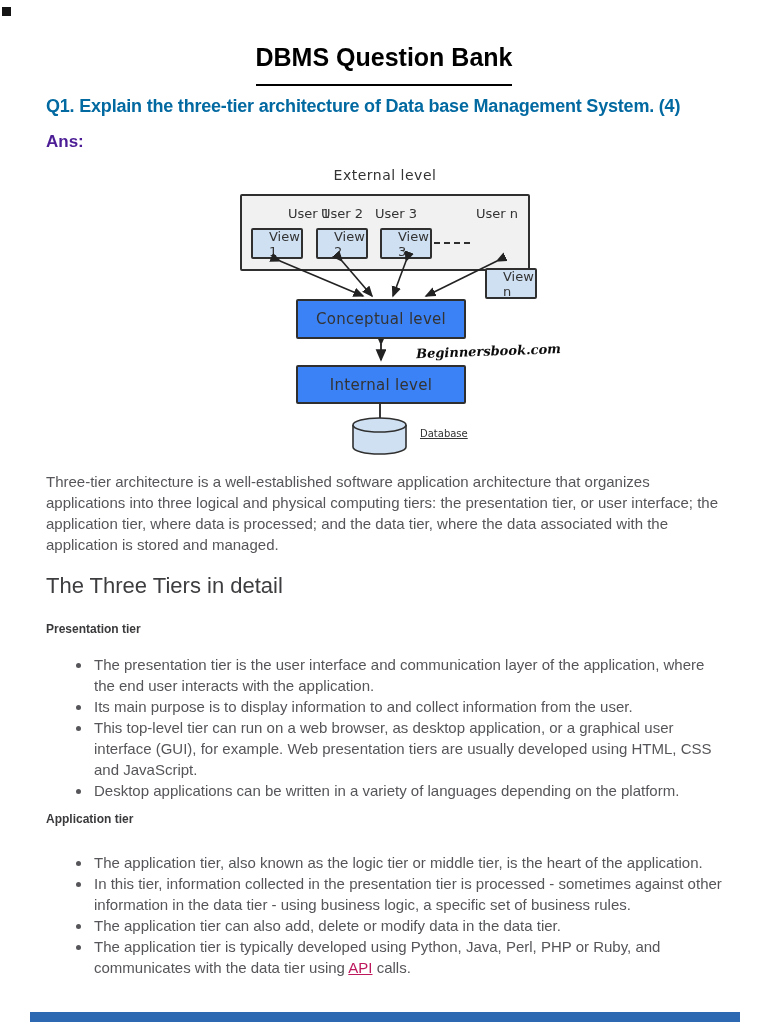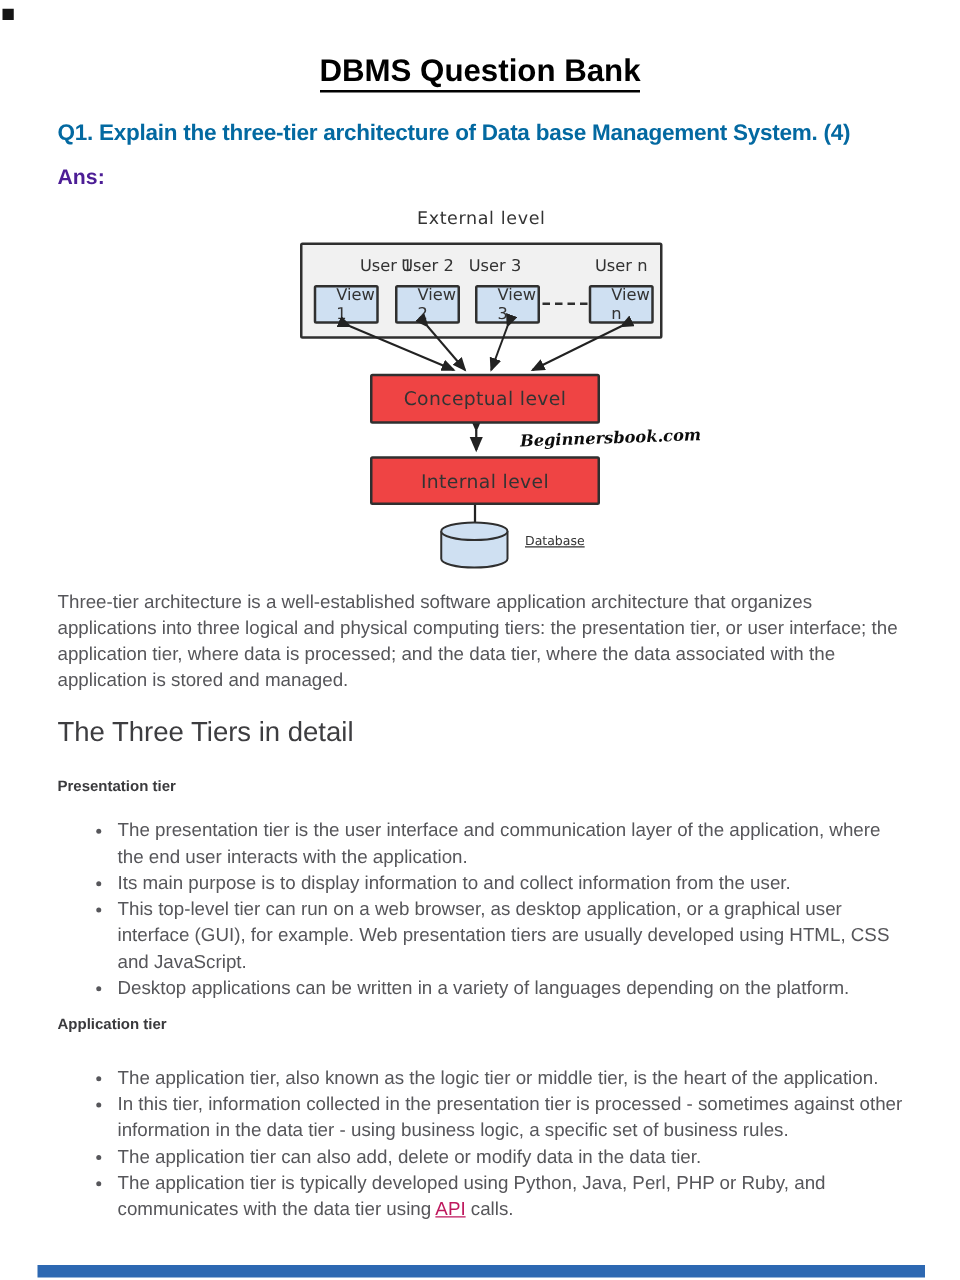--- a/index.html
+++ b/index.html
@@ -3,39 +3,39 @@
 <meta charset="utf-8">
 <style>
   * { margin:0; padding:0; box-sizing:border-box; }
   html,body { width:768px; height:1024px; background:#ffffff; overflow:hidden; }
   body { font-family:"Liberation Sans", sans-serif; position:relative; }
   .page { padding:0 46px; position:relative; }
 
   .corner-mark { position:absolute; left:2px; top:7px; width:9px; height:9px; background:#151515; }
 
   h1.doc-title { margin-top:42px; text-align:center; font-size:25px; line-height:31px; color:#000; font-weight:bold; }
-  h1.doc-title span { border-bottom:2.5px solid #000; padding-bottom:1px; }
+  h1.doc-title span { border-bottom:2.5px solid #000; padding-bottom:13px; }
 
   .question { margin-top:22px; font-size:18px; line-height:22px; font-weight:bold; color:#0369a1; letter-spacing:-0.2px; }
   .answer-label { margin-top:15px; font-size:17px; line-height:20px; font-weight:bold; color:#4c1d95; }
 
   
   .diagram-wrap { position:relative; height:300px; margin-top:10px; }
   .diagram { position:absolute; left:178px; top:0; width:324px; height:300px;
              font-family:"DejaVu Sans", sans-serif; color:#333; }
   .dlabel { position:absolute; text-align:center; }
   .external-label { left:16px; width:290px; top:5px; font-size:14px; letter-spacing:0.5px; }
   .outer-box { position:absolute; left:16px; top:32px; width:290px; height:77px;
                background:#f1f1f1; border:2px solid #2f2f2f; border-radius:2px; }
   .user-label { top:44px; font-size:13px; }
   .view-box { position:absolute; top:66px; height:31px; width:52px;
               background:#cfe0f2; border:2px solid #2f2f2f; border-radius:2px;
               display:flex; align-items:center; justify-content:center; font-size:13px;padding-left:16px; }
   .dash-link { position:absolute; left:210px; top:80px; width:36px; border-top:2px dashed #2f2f2f; }
-  .level-box { position:absolute; left:72px; width:184px; background:#ef4444;
+  .level-box { position:absolute; left:72px; width:170px; background:#3b82f6;
                border:2px solid #2f2f2f; border-radius:2px; display:flex; align-items:center;
                justify-content:center; font-size:15px; letter-spacing:0.3px; }
   .conceptual { top:137px; height:40px; }
   .internal { top:203px; height:39px; }
   .watermark { position:absolute; left:192px; top:182px; width:124px; font-family:"DejaVu Serif", serif;
                font-style:italic; font-weight:bold; font-size:13px; color:#0c0c0c; transform:rotate(-2deg); }
   .db-label { position:absolute; left:196px; top:266px; font-size:10px;text-decoration:underline; }
   .arrow-svg { position:absolute; left:0; top:0; }
 
   
@@ -69,21 +69,21 @@
       <div class="outer-box"></div>
 
       <div class="dlabel user-label" style="left:17px;width:72px;margin-left:32px;">User 1</div>
       <div class="dlabel user-label" style="left:82px;width:72px;">User 2</div>
       <div class="dlabel user-label" style="left:136px;width:72px;text-align:center;">User 3</div>
       <div class="dlabel user-label" style="left:237px;width:72px;">User n</div>
 
       <div class="view-box" style="left:27px;">View 1</div>
       <div class="view-box" style="left:92px;">View 2</div>
       <div class="view-box" style="left:156px;">View 3</div>
-      <div class="view-box" style="left:247px;">View n</div>
+      <div class="view-box" style="left:261px;margin-top:40px;">View n</div>
 
       <div class="dash-link"></div>
 
       <svg class="arrow-svg" width="324" height="300" viewBox="0 0 324 300">
         <defs>
           <marker id="ah" markerWidth="8" markerHeight="8" refX="6" refY="3" orient="auto">
             <path d="M0,0 L7,3 L0,6 Z" fill="#222"></path>
           </marker>
         </defs>
         <line x1="56" y1="99" x2="139" y2="134" stroke="#222" stroke-width="1.6" marker-start="url(#ah)" marker-end="url(#ah)"></line>

